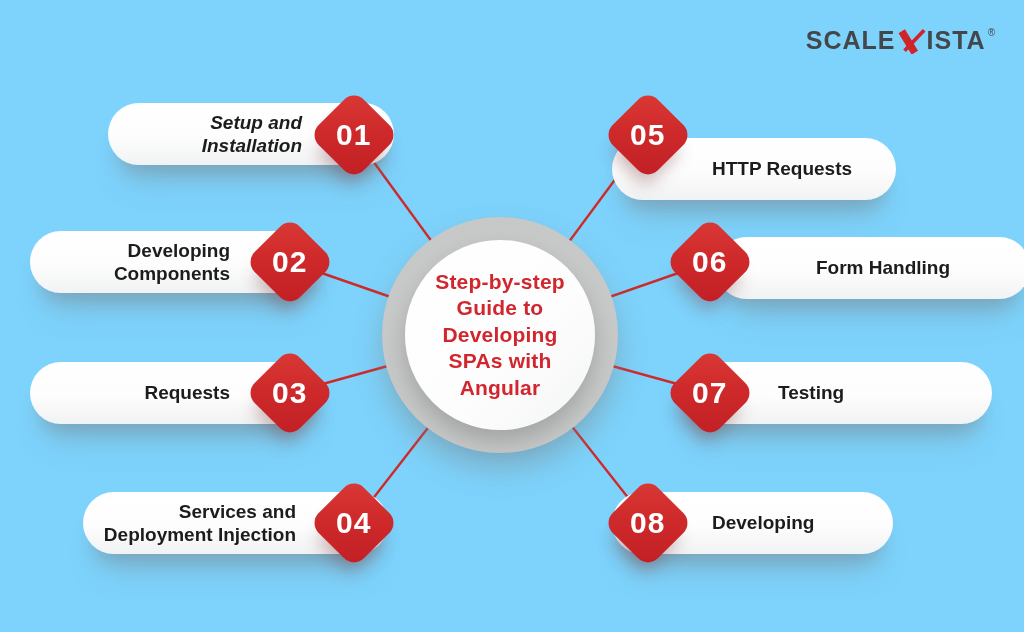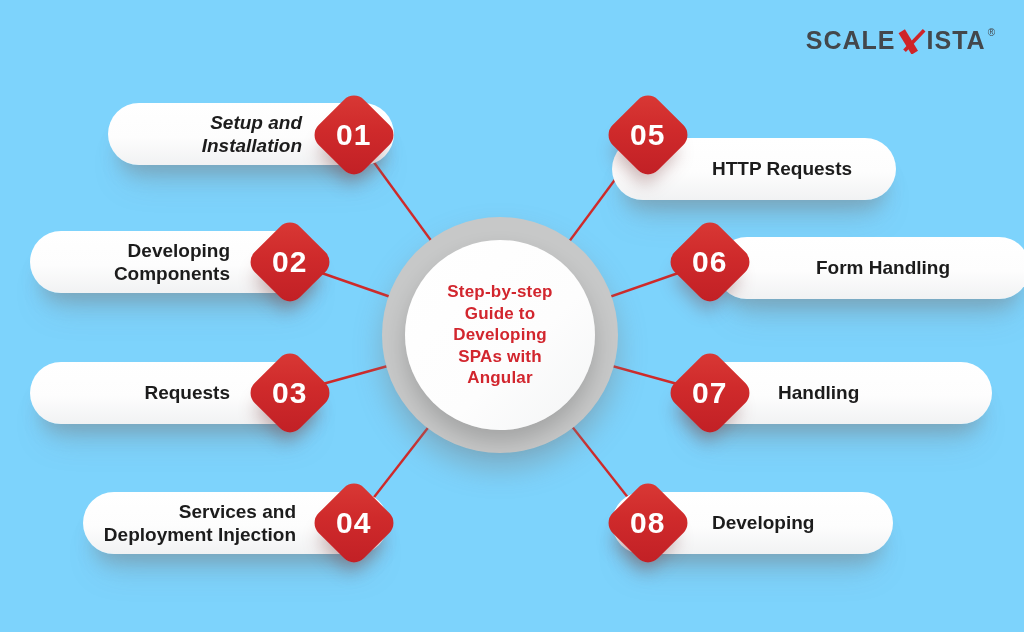--- a/index.html
+++ b/index.html
@@ -73,21 +73,21 @@
     box-shadow:0 16px 28px rgba(125,130,135,.45);
     display:flex;align-items:center;justify-content:center;
   }
   .inner-circle{
     width:190px;height:190px;border-radius:50%;
     background:linear-gradient(135deg,#ffffff 0%,#fdfdfd 60%,#f3f4f5 100%);
     box-shadow:0 12px 22px rgba(0,0,0,.18);
     display:flex;align-items:center;justify-content:center;
   }
   .center-title{
-    font-size:17px;font-weight:700;color:#d2262e;line-height:1.26;
+    font-size:21px;font-weight:700;color:#d2262e;line-height:1.26;
     text-align:center;white-space:pre-line;letter-spacing:.2px;
   }
 </style>
 </head>
 <body>
 
 <div class="stage">
 
   <svg class="lines" width="1024" height="632">
     <g stroke="#cf2a2a" stroke-width="2.4">
@@ -164,21 +164,21 @@
     <div class="pill right-side p6">
       <span class="pill-label">Form Handling</span>
     </div>
     <div class="diamond d6">
       <span class="num">06</span>
     </div>
   </div>
 
   <div class="step">
     <div class="pill right-side p7">
-      <span class="pill-label">Handling</span>
+      <span class="pill-label">Testing</span>
     </div>
     <div class="diamond d7">
       <span class="num">07</span>
     </div>
   </div>
 
   <div class="step">
     <div class="pill right-side p8">
       <span class="pill-label">Developing</span>
     </div>

